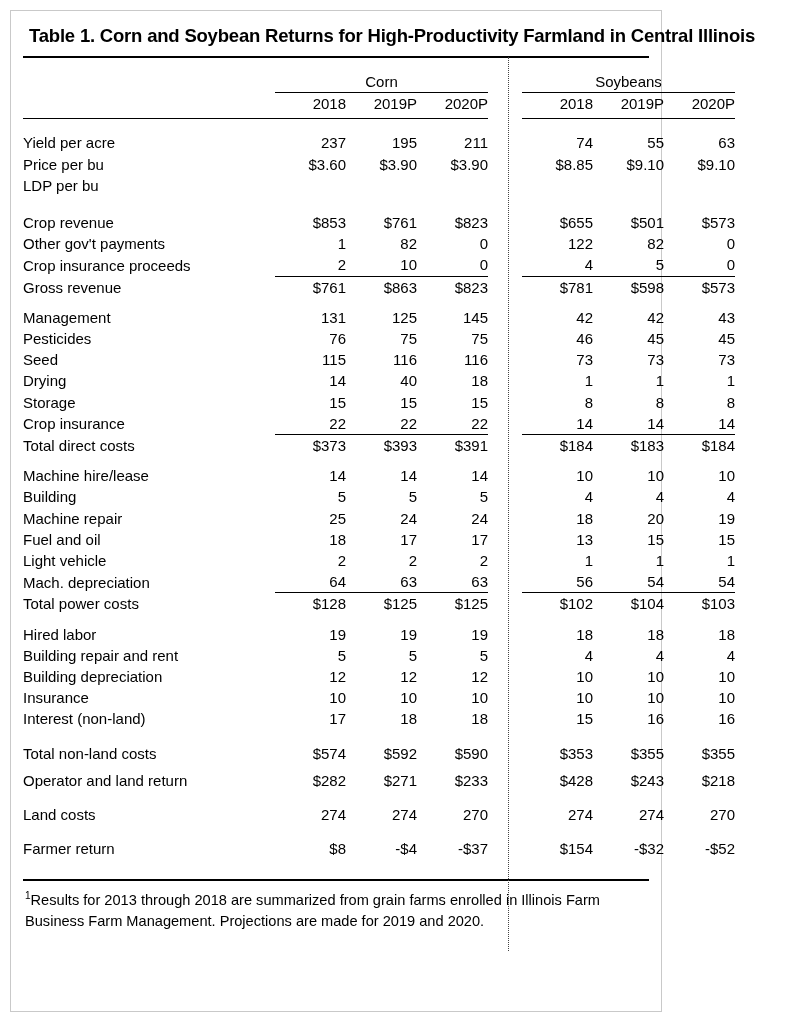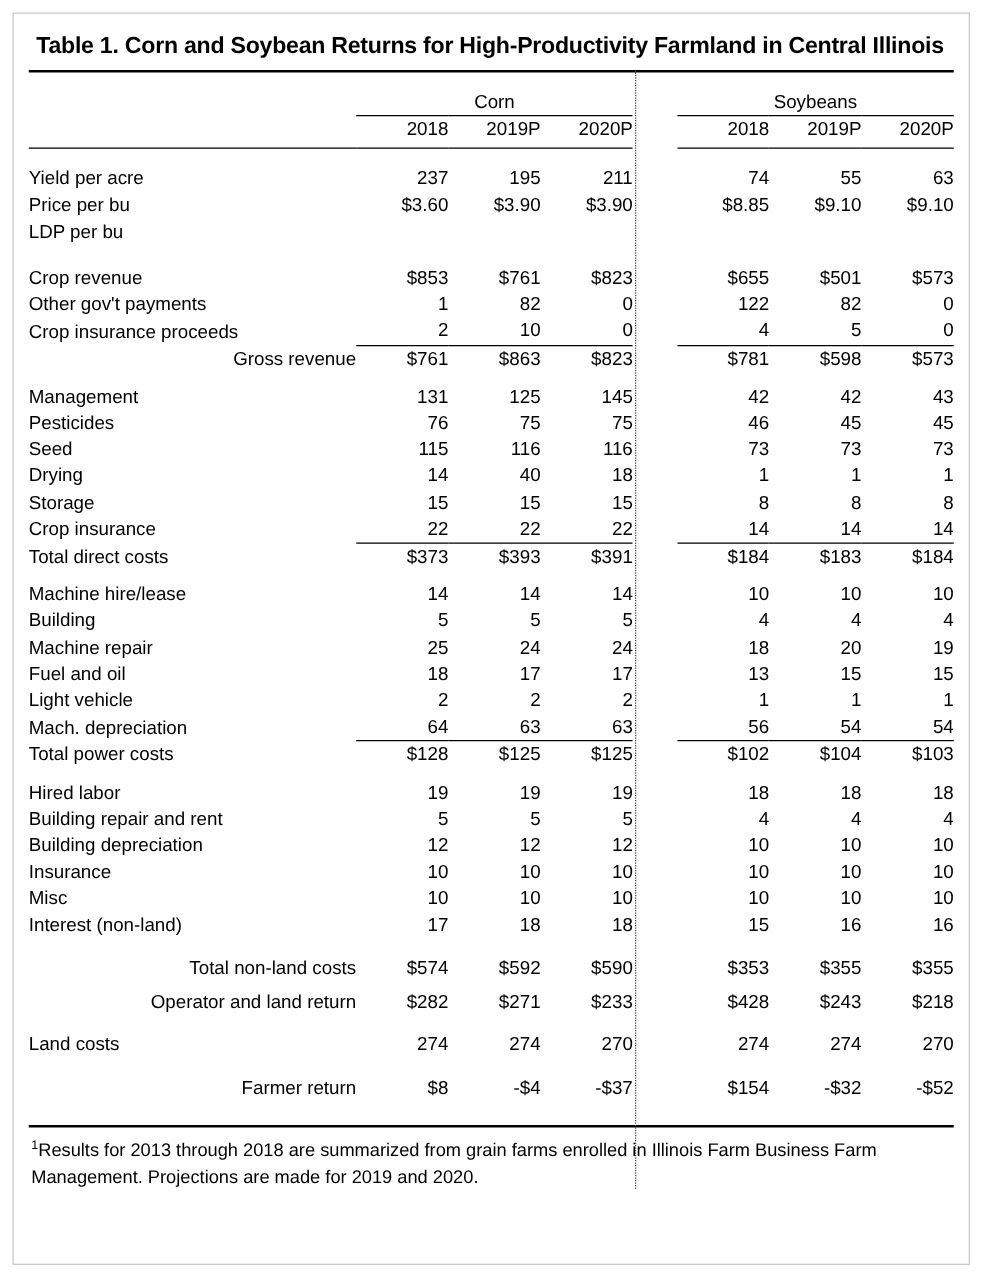--- a/index.html
+++ b/index.html
@@ -12,21 +12,21 @@
     height: 1024px;
     font-family: "Liberation Sans", sans-serif;
     color: #000000;
     overflow: hidden;
   }
 
   #table-card {
     position: absolute;
     left: 10px;
     top: 10px;
-    width: 766px;
+    width: 652px;
     height: 1002px;
     box-sizing: border-box;
     border: 1px solid #c9c9c9;
     background: #ffffff;
   }
 
   #table-inner {
     position: relative;
     margin: 0 12px;
     height: 100%;
@@ -97,21 +97,21 @@
 
   
   tr.sp-sm td { height: 9px; line-height: 9px; }
   tr.sp-md td { height: 13px; line-height: 13px; }
   tr.sp-lg td { height: 16px; line-height: 16px; }
   tr.sp-xs td { height: 6px; line-height: 6px; }
 
   
   tr.ruled td.num { border-top: 1.3px solid #000; }
 
-  .bold { font-weight: bold; text-align: right; }
+  .bold { font-weight: bold; }
   .ind1 { padding-left: 16px; }
   .ind2 { padding-left: 22px; }
   .ind3 { padding-left: 10px; }
 
   
   #vdivider {
     position: absolute;
     left: 485px;
     top: 46px;
     width: 0;
@@ -523,30 +523,20 @@
           <td>Insurance</td>
           <td class="num">10</td>
           <td class="num">10</td>
           <td class="num">10</td>
           <td class="divider"></td>
           <td class="num">10</td>
           <td class="num">10</td>
           <td class="num">10</td>
         </tr>
 
-        <tr>
-          <td>Misc</td>
-          <td class="num">10</td>
-          <td class="num">10</td>
-          <td class="num">10</td>
-          <td class="divider"></td>
-          <td class="num">10</td>
-          <td class="num">10</td>
-          <td class="num">10</td>
-        </tr>
 
         <tr>
           <td>Interest (non-land)</td>
           <td class="num">17</td>
           <td class="num">18</td>
           <td class="num">18</td>
           <td class="divider"></td>
           <td class="num">15</td>
           <td class="num">16</td>
           <td class="num">16</td>

